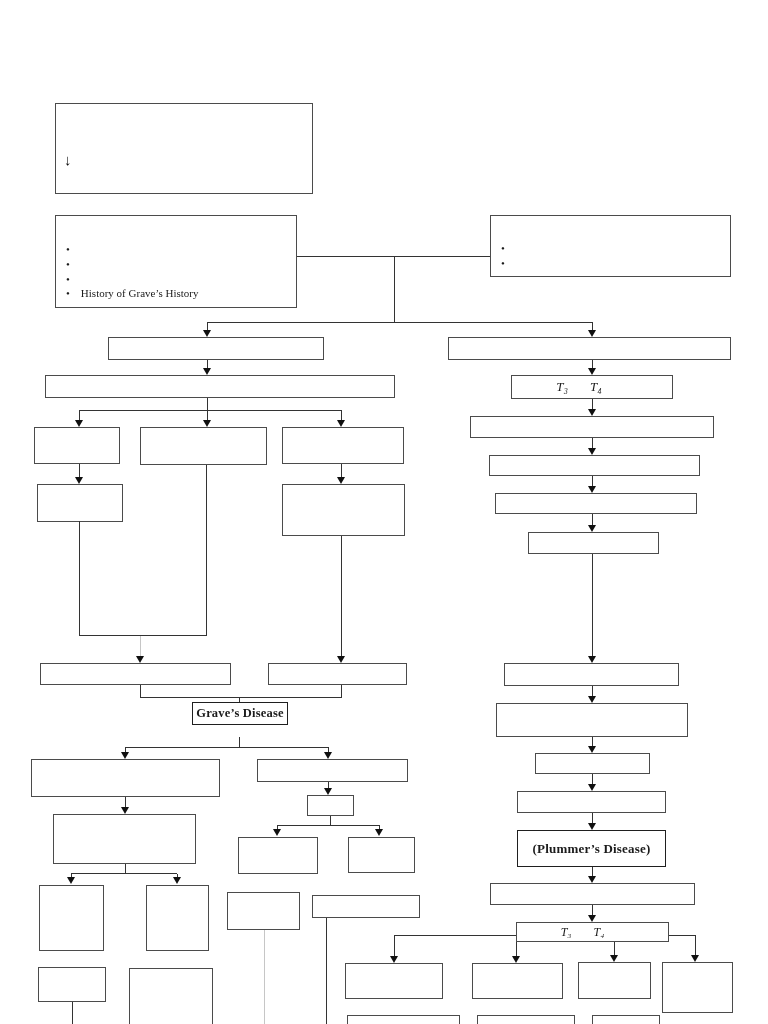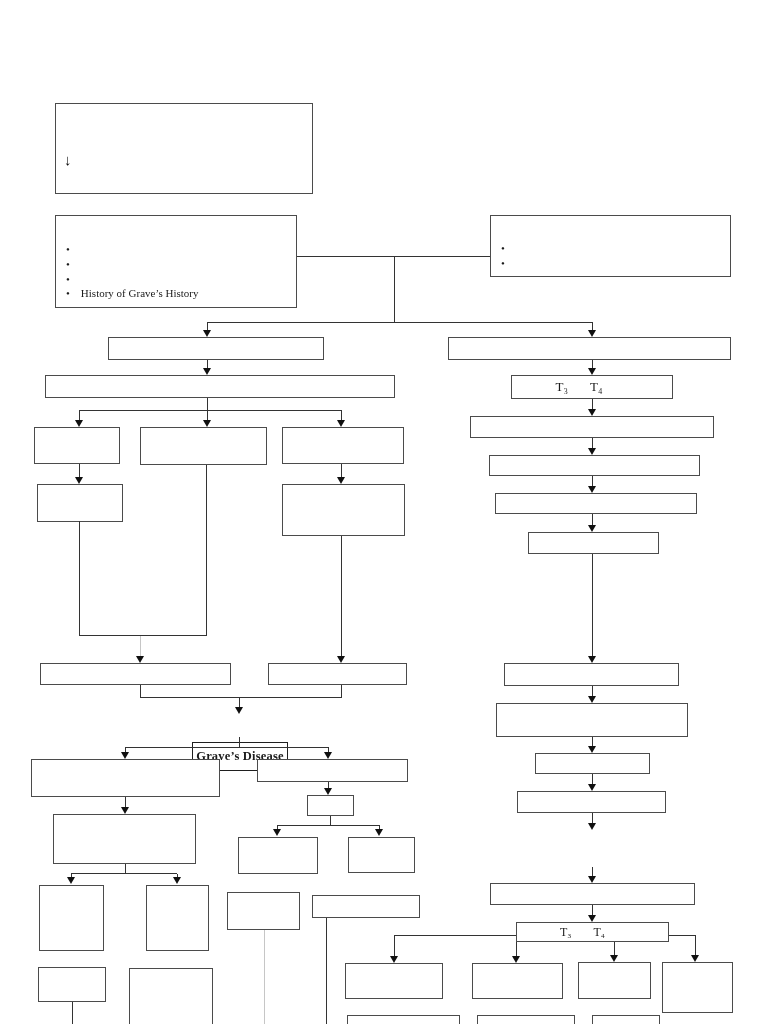--- a/index.html
+++ b/index.html
@@ -13,21 +13,21 @@
   .hl{position:absolute;height:1.4px;background:#333333;}
   .lt{background:#c6c6c6 !important;width:1.1px;}
   .ar{position:absolute;width:0;height:0;margin-left:-4.5px;
       border-left:4.5px solid transparent;border-right:4.5px solid transparent;
       border-top:7px solid #101010;}
   .glyph{position:absolute;left:8px;top:48px;font-size:15px;color:#111;}
   .rows{position:absolute;left:10px;right:6px;}
   .rows .row{display:flex;align-items:baseline;gap:11px;font-size:11px;line-height:14.8px;}
   .rows .blt{font-size:11px;}
   .t34{position:absolute;inset:0;display:flex;align-items:center;justify-content:center;
-       gap:22px;font-size:13px;}
+       gap:22px;font-style:italic;font-size:13px;}
   .ctr{position:absolute;inset:0;display:flex;align-items:center;justify-content:center;
        font-weight:bold;font-size:12.5px;letter-spacing:0.2px;}
 </style>
 </head>
 <body>
 
 <div id="canvas">
 
   <div class="b" style="left:55px;top:103px;width:258px;height:91px;">
     <span class="glyph">↓</span>
@@ -123,21 +123,21 @@
 
   <div class="b" style="left:40px;top:663px;width:191px;height:22px;"></div>
   <div class="b" style="left:268px;top:663px;width:139px;height:22px;"></div>
 
   <div class="vl" style="left:140px;top:685px;height:13px;"></div>
   <div class="vl" style="left:341px;top:685px;height:13px;"></div>
   <div class="hl" style="left:140px;top:697px;width:201px;"></div>
   <div class="vl" style="left:239px;top:698px;height:10px;"></div>
   <div class="ar" style="left:239px;top:707px;"></div>
 
-  <div class="b em" style="left:192px;top:742px;width:96px;height:29px;">
+  <div class="b em" style="left:192px;top:702px;width:96px;height:23px;">
     <div class="ctr">Grave’s Disease</div>
   </div>
 
   <div class="vl" style="left:239px;top:737px;height:11px;"></div>
   <div class="hl" style="left:125px;top:747px;width:204px;"></div>
   <div class="vl" style="left:125px;top:748px;height:6px;"></div>
   <div class="ar" style="left:125px;top:752px;"></div>
   <div class="vl" style="left:328px;top:748px;height:6px;"></div>
   <div class="ar" style="left:328px;top:752px;"></div>
 
@@ -208,20 +208,23 @@
   <div class="vl" style="left:592px;top:737px;height:10px;"></div>
   <div class="ar" style="left:592px;top:746px;"></div>
   <div class="b" style="left:535px;top:753px;width:115px;height:21px;"></div>
 
   <div class="vl" style="left:592px;top:774px;height:11px;"></div>
   <div class="ar" style="left:592px;top:784px;"></div>
   <div class="b" style="left:517px;top:791px;width:149px;height:22px;"></div>
 
   <div class="vl" style="left:592px;top:813px;height:11px;"></div>
   <div class="ar" style="left:592px;top:823px;"></div>
+  <div class="b em" style="left:517px;top:830px;width:149px;height:37px;">
+    <div class="ctr" style="font-size:13px;">(Plummer’s Disease)</div>
+  </div>
 
   <div class="vl" style="left:592px;top:867px;height:10px;"></div>
   <div class="ar" style="left:592px;top:876px;"></div>
   <div class="b" style="left:490px;top:883px;width:205px;height:22px;"></div>
 
   <div class="vl" style="left:592px;top:905px;height:11px;"></div>
   <div class="ar" style="left:592px;top:915px;"></div>
 
   <div class="b" style="left:516px;top:922px;width:153px;height:20px;">
     <div class="t34" style="font-size:12px;padding-right:20px;">

